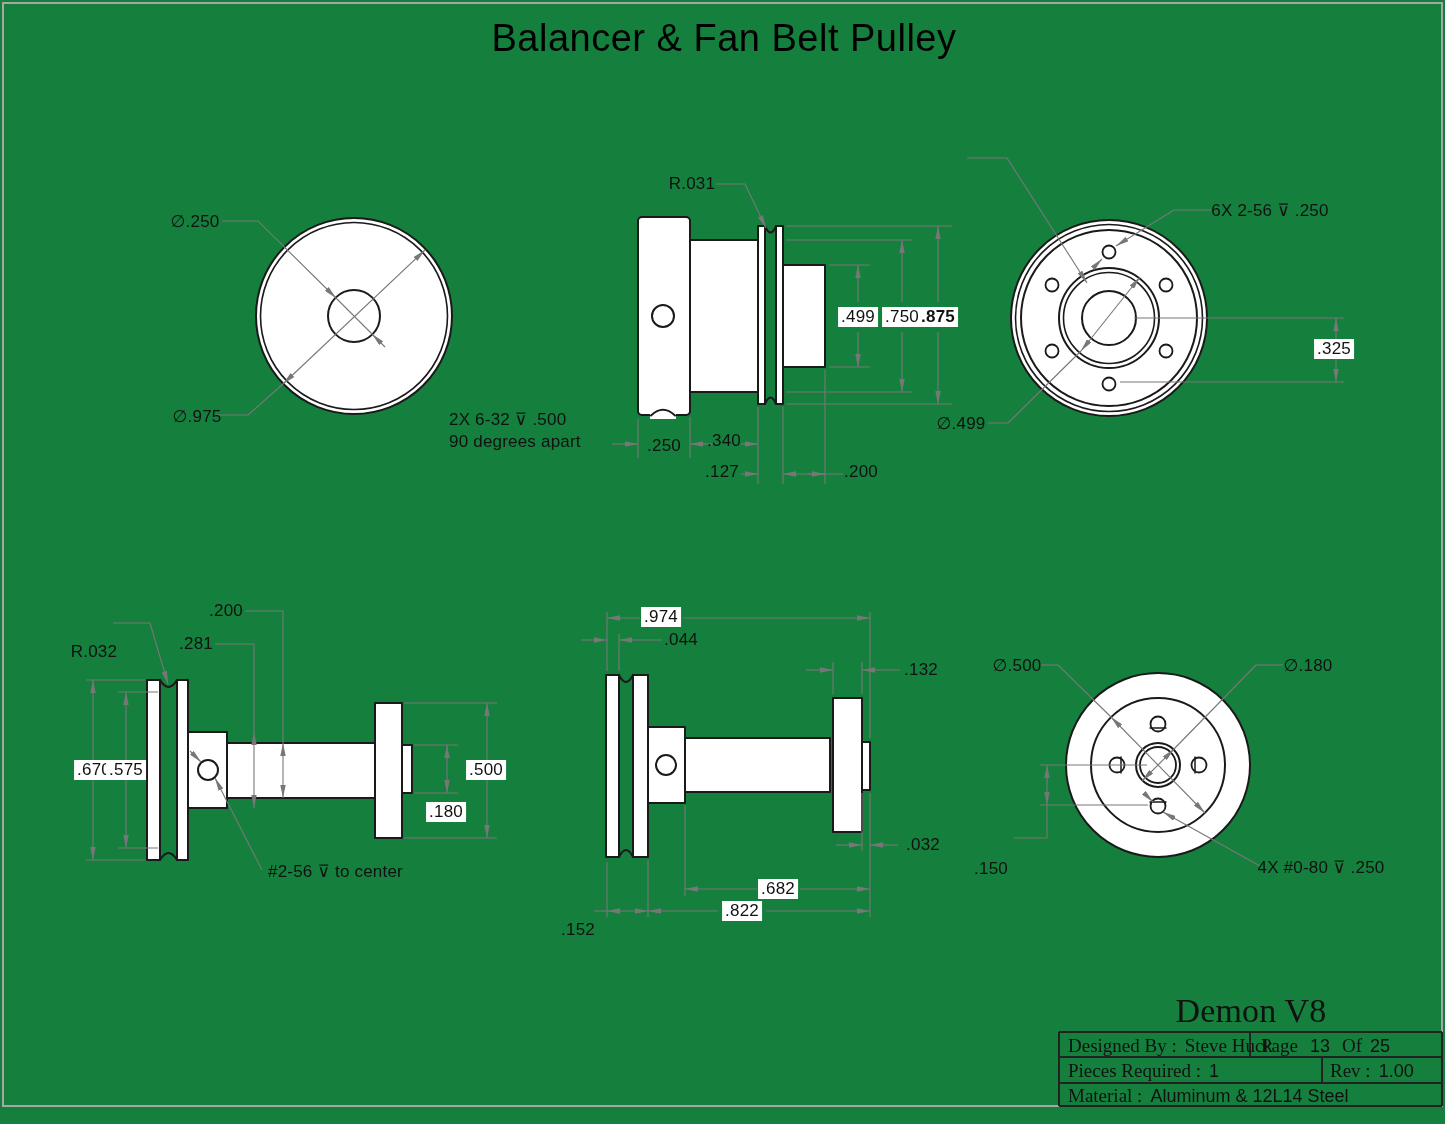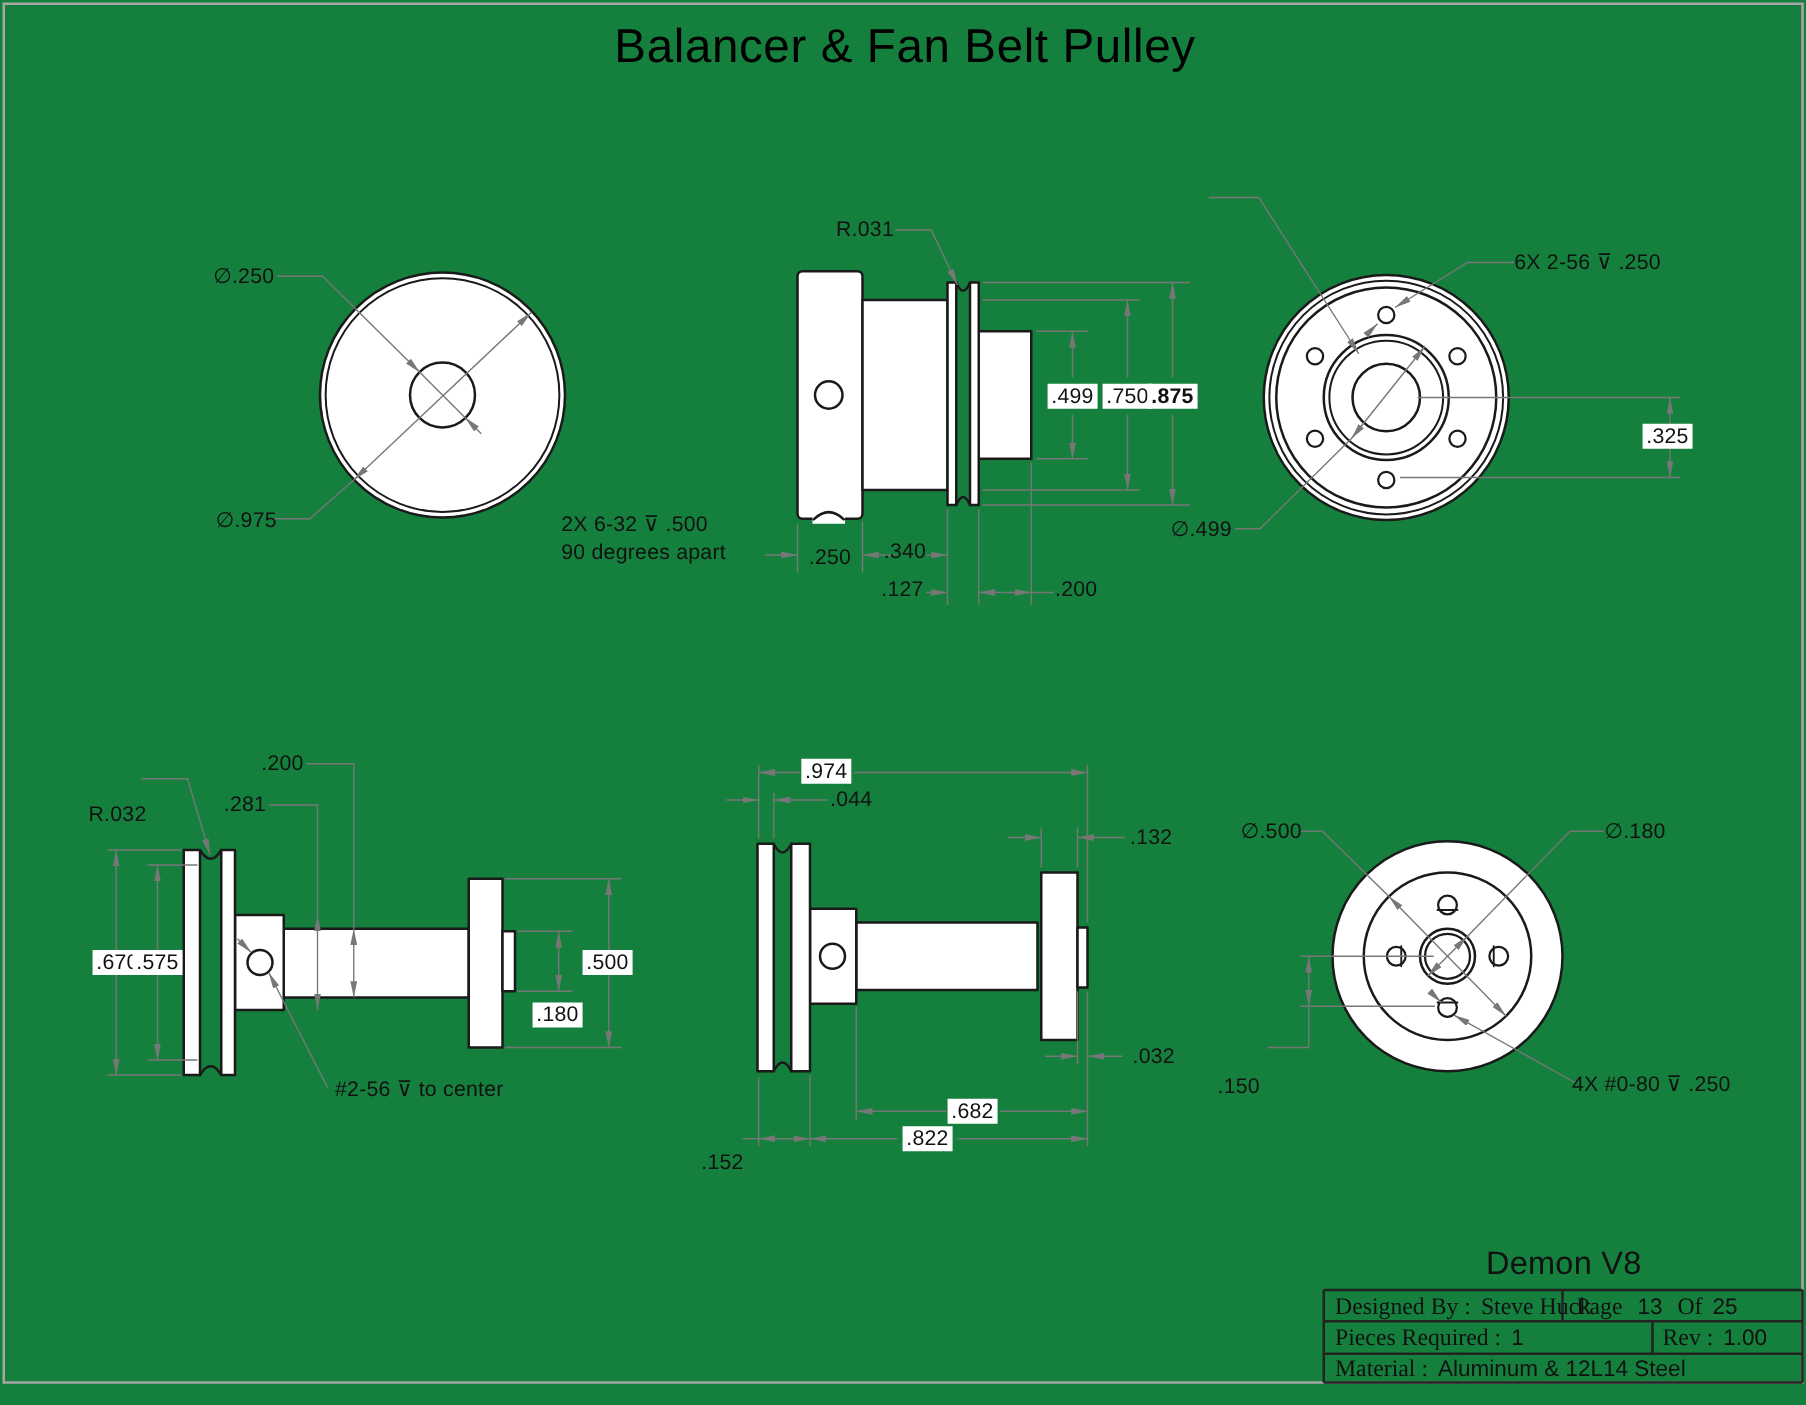--- a/index.html
+++ b/index.html
@@ -5,21 +5,21 @@
   html,body{margin:0;padding:0;background:#fff;}
   #stage{position:relative;width:1445px;height:1124px;background:#15803d;overflow:hidden;
          font-family:"Liberation Sans",sans-serif;}
   #linework{position:absolute;left:0;top:0;}
   .lbl{position:absolute;transform:translate(-50%,-50%);font:17px "Liberation Sans",sans-serif;
        color:#111;white-space:nowrap;letter-spacing:.2px;}
   .ll{position:absolute;font:17px "Liberation Sans",sans-serif;color:#111;white-space:nowrap;
       line-height:22px;letter-spacing:.2px;}
   .wbg{background:#fff;padding:0 3px;}
   .pg-title{font-size:38px;color:#000;letter-spacing:.5px;}
-  .tb-project{font-family:Liberation Sans, sans-serif;font-size:26px;color:#111;}
+  .tb-project{font-family:Liberation Serif, serif;font-size:34px;color:#111;}
   .tb-row{position:absolute;white-space:nowrap;}
   .tb-serif{font:19px "Liberation Serif",serif;color:#111;}
   .tb-sans{font:18px "Liberation Sans",sans-serif;color:#111;}
   .gap8{display:inline-block;width:8px;} .gap12{display:inline-block;width:12px;}
 </style>
 </head>
 <body>
 
 <div id="stage">
 

